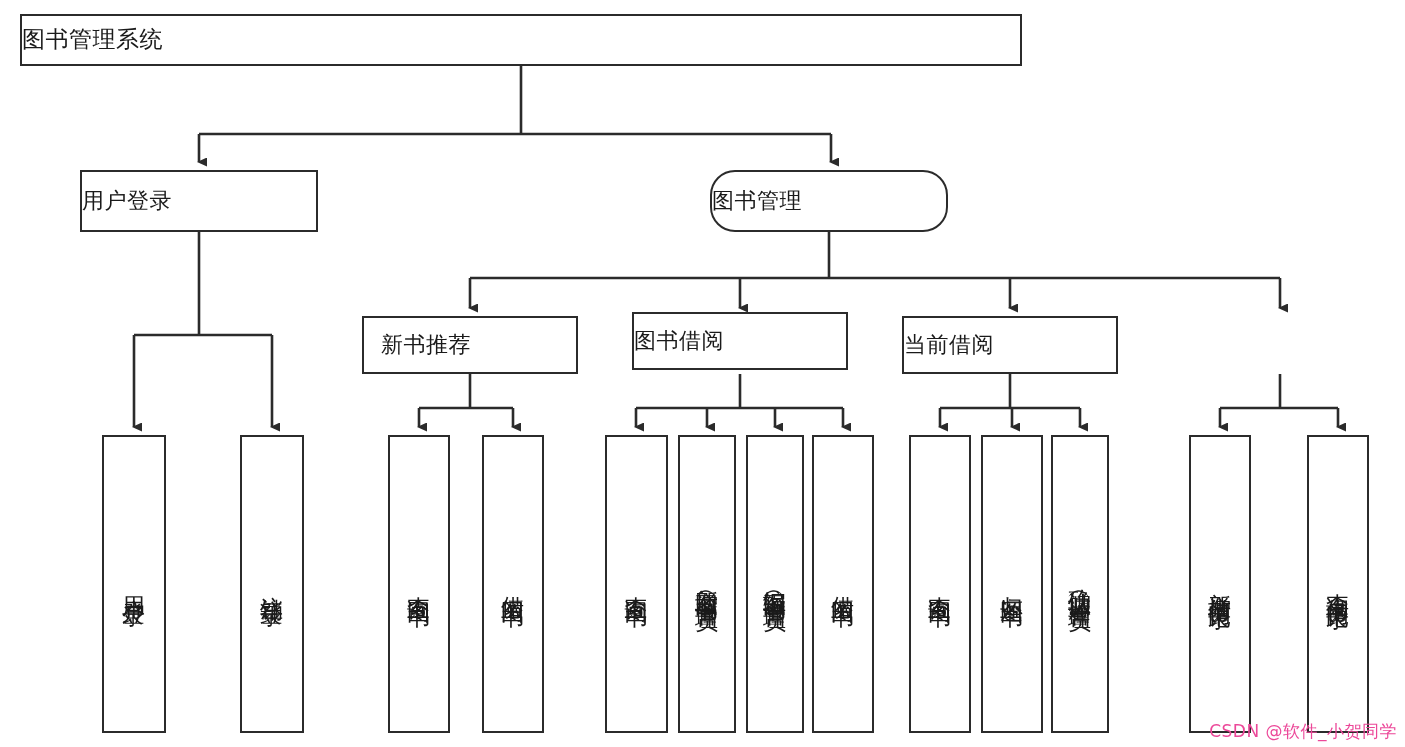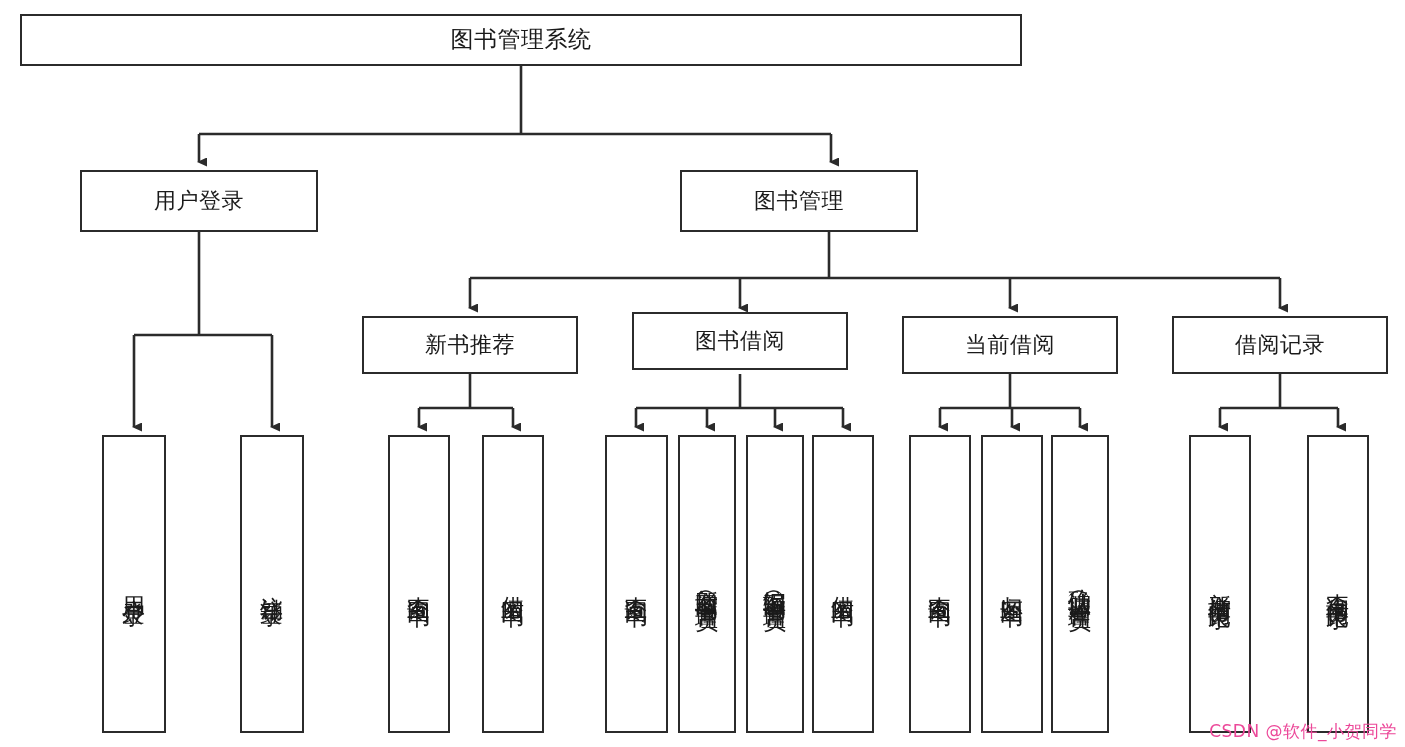--- a/index.html
+++ b/index.html
@@ -26,21 +26,20 @@
     height: 747px;
     pointer-events: none;
   }
   .node {
     position: absolute;
     box-sizing: border-box;
     border: 2px solid #2b2b2b;
     background: #ffffff;
     display: flex;
     align-items: center;
-    justify-content: center;
     color: #1a1a1a;
   }
   .node-label {
     display: block;
     text-align: center;
     line-height: 1.18;
     letter-spacing: 0.5px;
   }
   
   .h-node .node-label {
@@ -130,36 +129,33 @@
     </g>
   </svg>
 
   <div class="node h-node root" style="left:20px;top:14px;width:1002px;height:52px;">
     <span class="node-label">图书管理系统</span>
   </div>
 
   <div class="node h-node" style="left:80px;top:170px;width:238px;height:62px;">
     <span class="node-label">用户登录</span>
   </div>
-  <div class="node h-node" style="left:680px;top:170px;width:238px;height:62px;">
+  <div class="node h-node" style="left:710px;top:170px;width:238px;height:62px;border-radius:25px;">
     <span class="node-label">图书管理</span>
   </div>
 
-  <div class="node h-node" style="left:362px;top:316px;width:216px;height:58px;">
+  <div class="node h-node" style="left:362px;top:316px;width:216px;height:58px;padding-left:17px;">
     <span class="node-label">新书推荐</span>
   </div>
   <div class="node h-node" style="left:632px;top:312px;width:216px;height:58px;">
     <span class="node-label">图书借阅</span>
   </div>
   <div class="node h-node" style="left:902px;top:316px;width:216px;height:58px;font-family:Liberation Serif, serif;">
     <span class="node-label">当前借阅</span>
   </div>
-  <div class="node h-node" style="left:1172px;top:316px;width:216px;height:58px;">
-    <span class="node-label">借阅记录</span>
-  </div>
 
   <div class="node v-node" style="left:102px;top:435px;width:64px;height:298px;">
     <span class="node-label">用户登录</span>
   </div>
   <div class="node v-node" style="left:240px;top:435px;width:64px;height:298px;">
     <span class="node-label">注销登录</span>
   </div>
 
   <div class="node v-node" style="left:388px;top:435px;width:62px;height:298px;">
     <span class="node-label">查询图书</span>

